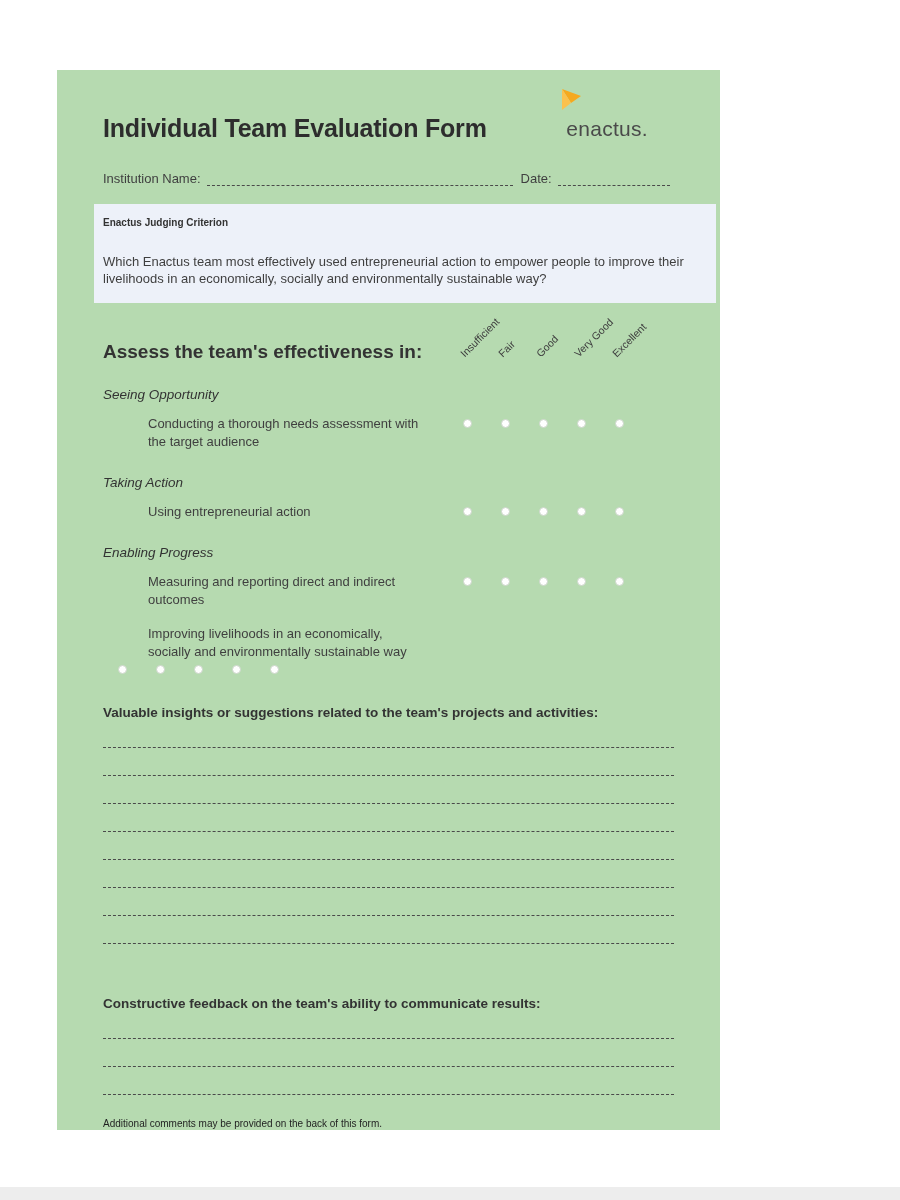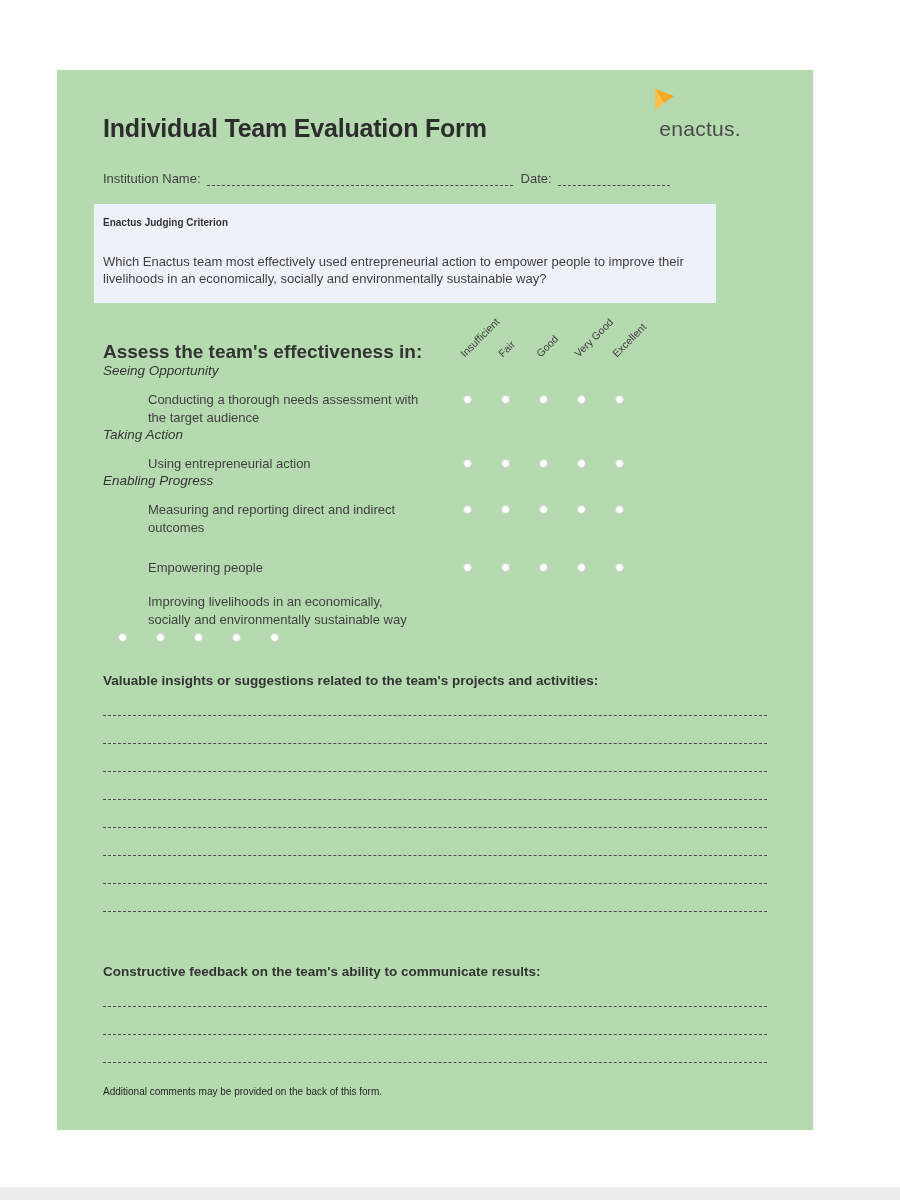--- a/index.html
+++ b/index.html
@@ -9,21 +9,21 @@
     height: 1200px;
     background: #ffffff;
     font-family: "Liberation Sans", sans-serif;
     color: var(--text, #3f3f3f);
     overflow: hidden;
   }
   .document {
     position: absolute;
     left: 57px;
     top: 70px;
-    width: 756px;
+    width: 663px;
     height: 1060px;
     background: var(--document-bg, #b6dab0);
     padding: 0 46px;
     box-sizing: border-box;
   }
   .top-row {
     padding-top: 44px;
     display: flex;
     justify-content: space-between;
     align-items: flex-end;
@@ -104,20 +104,21 @@
     bottom: 2px;
     left: 50%;
     margin-left: -5px;
     transform: rotate(-45deg);
     transform-origin: 0 50%;
     font-size: 10.5px;
     white-space: nowrap;
     color: #3f3f3f;
   }
   .group-title {
+    margin-top: 24px;
     font-style: italic;
     font-size: 13.5px;
     color: #333333;
   }
   .item-row {
     display: flex;
     margin-top: 13px;
   }
   .item-text {
     width: 345px;
@@ -283,40 +284,20 @@
           <span class="dot"></span>
         </span>
       <span class="cell">
           <span class="dot"></span>
         </span>
       <span class="cell">
           <span class="dot"></span>
         </span>
     </div>
   </div>
-  <div class="item-row gap-lg">
-    <div class="item-text">Empowering people</div>
-    <div class="item-cells">
-      <span class="cell">
-          <span class="dot"></span>
-        </span>
-      <span class="cell">
-          <span class="dot"></span>
-        </span>
-      <span class="cell">
-          <span class="dot"></span>
-        </span>
-      <span class="cell">
-          <span class="dot"></span>
-        </span>
-      <span class="cell">
-          <span class="dot"></span>
-        </span>
-    </div>
-  </div>
   <div class="item-row gap-md">
     <div class="item-text">Improving livelihoods in an economically, socially and environmentally sustainable way</div>
     <div class="item-cells">
       <span class="cell">
           <span class="dot"></span>
         </span>
       <span class="cell">
           <span class="dot"></span>
         </span>
       <span class="cell">

